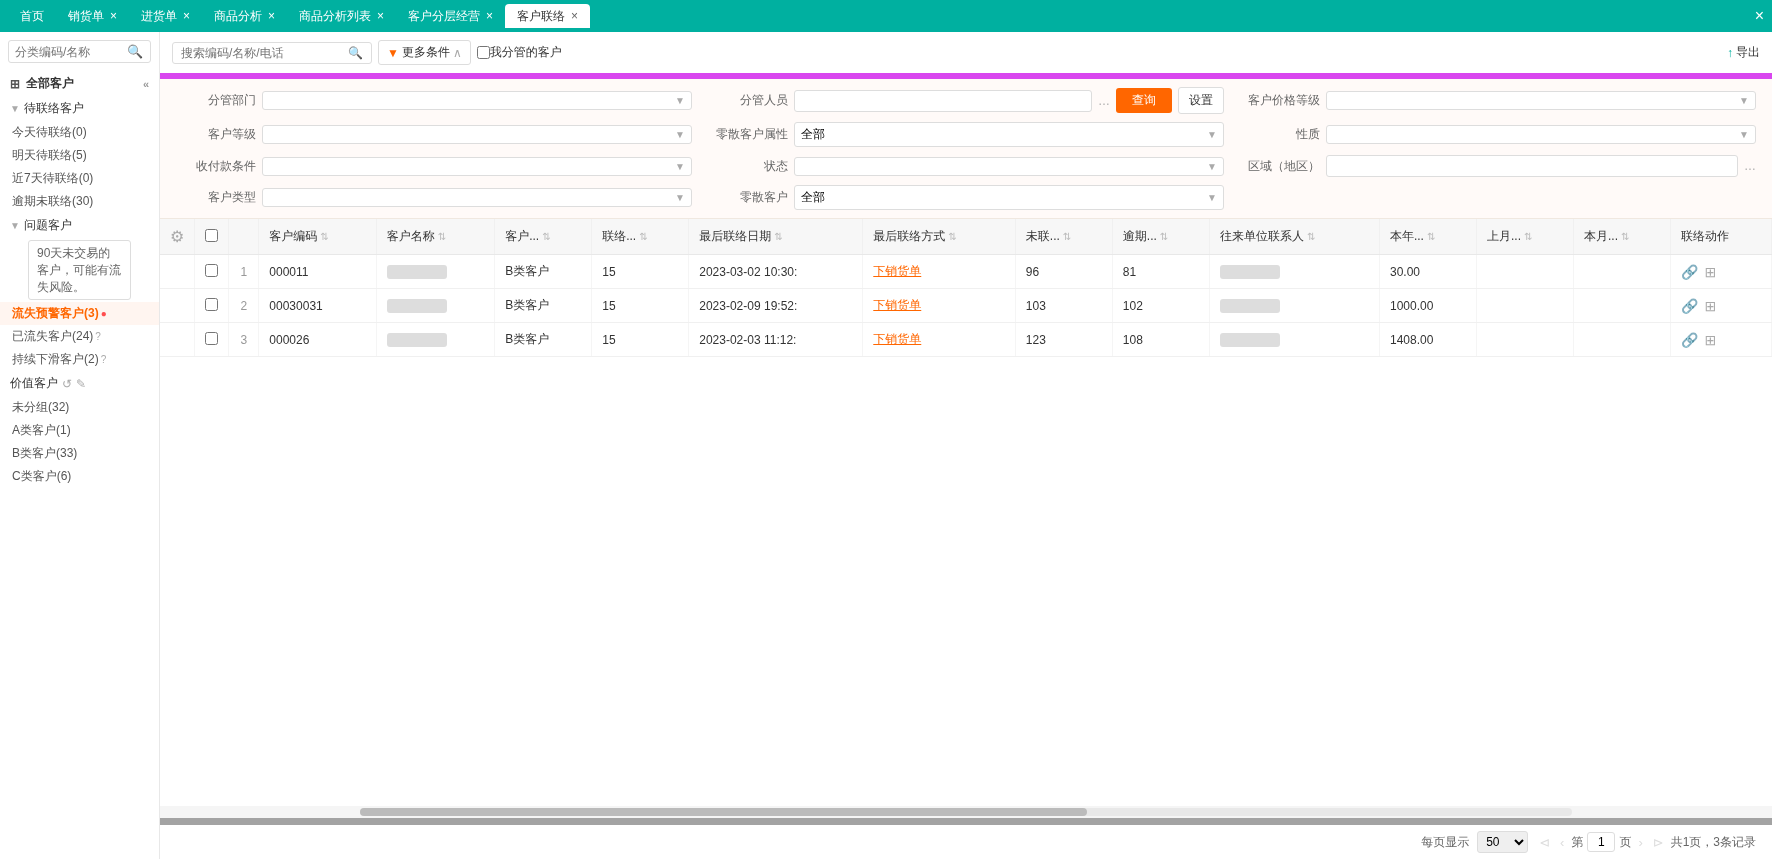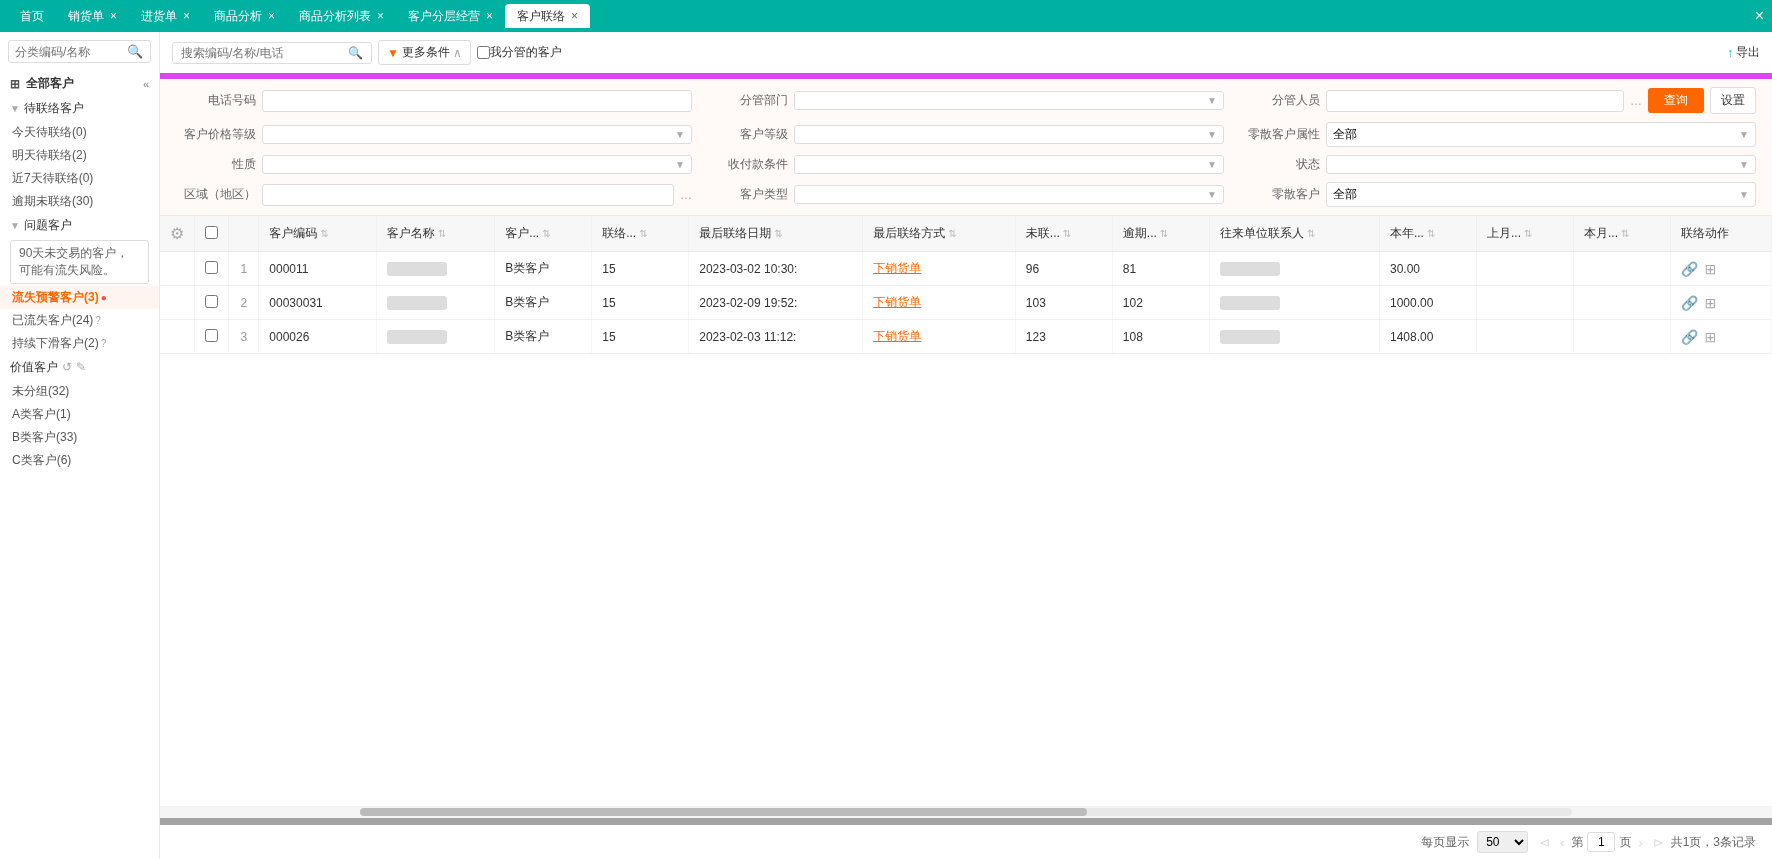--- a/index.html
+++ b/index.html
@@ -55,21 +55,21 @@
       font-size: 12px; position: relative;
     }
     .sidebar-group-label .arrow { margin-right: 4px; color: #aaa; font-size: 10px; }
     .sidebar-item {
       padding: 3px 10px 3px 12px; color: #555; cursor: pointer;
       display: flex; align-items: center;
     }
     .sidebar-item.active { color: #ff6600; font-weight: bold; background: #fff5f0; }
     .tooltip-box {
       position: relative; background: #fff; border: 1px solid #ddd;
-      padding: 4px 8px; margin: 2px 10px; border-radius: 3px;
+      padding: 4px 8px; margin: 2px 28px; border-radius: 3px;
       color: #666; font-size: 11px; line-height: 1.4;
     }
     .sidebar-group-with-icons { display: flex; align-items: center; padding: 4px 10px; color: #333; }
     .sidebar-group-with-icons .refresh-icon, .sidebar-group-with-icons .edit-icon {
       margin-left: 4px; color: #aaa; cursor: pointer; font-size: 12px;
     }
 
     
     .content-area {
       flex: 1; display: flex; flex-direction: column; overflow: hidden;
@@ -230,21 +230,21 @@
     </div>
 
     <div class="sidebar-group-label">
       <span class="arrow">▼</span>
       <span>待联络客户</span>
     </div>
     <div class="sidebar-item">
       <span>今天待联络(0)</span>
     </div>
     <div class="sidebar-item">
-      <span>明天待联络(2)</span>
+      <span>明天待联络(5)</span>
     </div>
     <div class="sidebar-item">
       <span>近7天待联络(0)</span>
     </div>
     <div class="sidebar-item">
       <span>逾期未联络(30)</span>
     </div>
 
     <div class="sidebar-group-label">
       <span class="arrow">▼</span>
@@ -304,24 +304,20 @@
       <div class="toolbar-right">
         <div class="export-btn">
           <span class="export-icon">↑</span>
           <span>导出</span>
         </div>
       </div>
     </div>
 
     <div class="filter-panel">
 
-      <div class="filter-row">
-        <span class="filter-label">电话号码</span>
-        <input class="filter-input" type="text" style="">
-      </div>
       <div class="filter-row">
         <span class="filter-label">分管部门</span>
         <div class="filter-select">
           <span></span>
           <span class="chevron">▼</span>
         </div>
       </div>
       <div class="filter-row">
         <span class="filter-label">分管人员</span>
         <input class="filter-input" type="text" style="">

